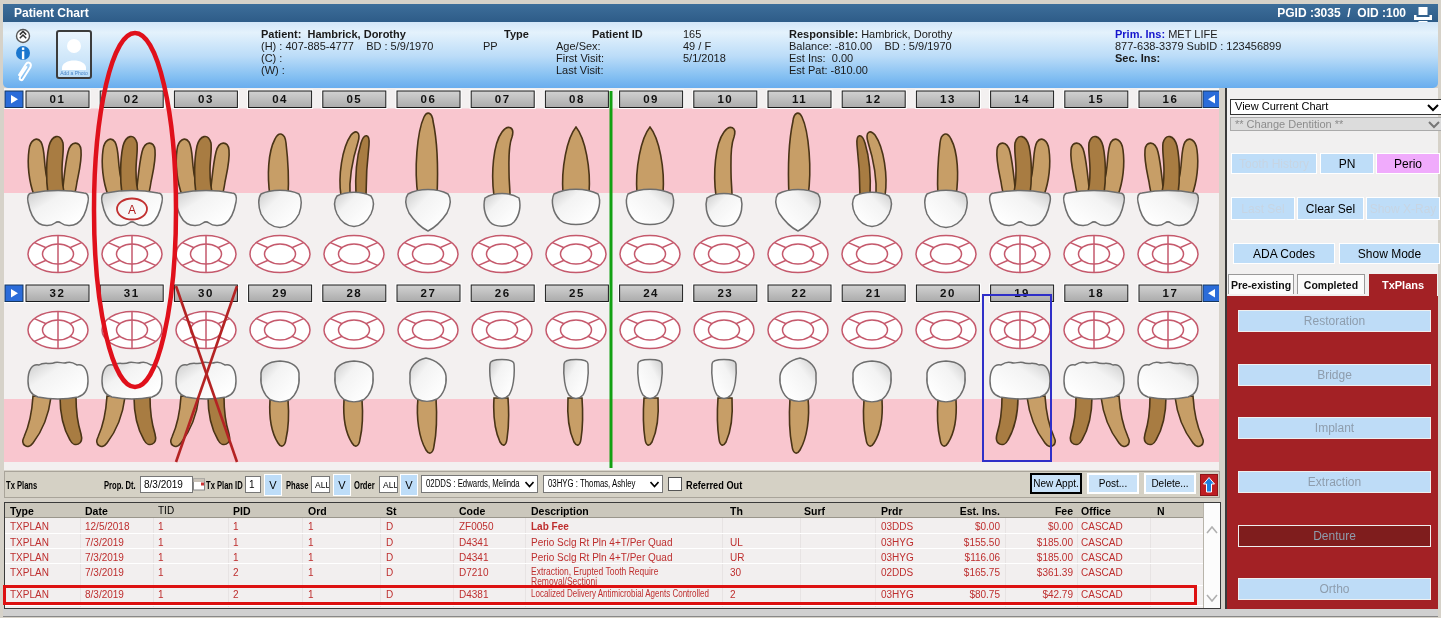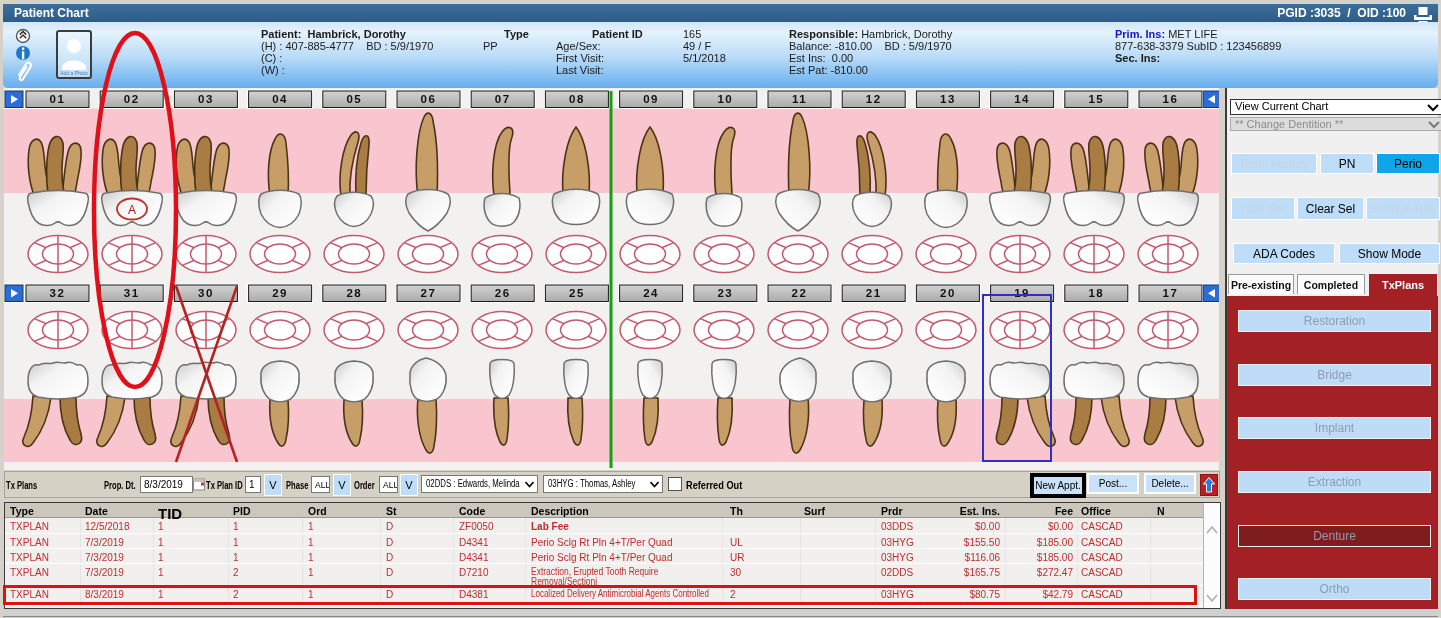--- a/index.html
+++ b/index.html
@@ -671,21 +671,21 @@
 <div style="position:absolute;left:1225px;top:88px;width:2px;height:527px;background:#3A3A3A"></div>
 <div style="position:absolute;left:1227px;top:88px;width:211px;height:208px;background:#F1F0F0"></div>
 <div style="position:absolute;left:1230px;top:99px;width:207px;height:14px;background:#fff;border:1.5px solid #333;font-size:11px;line-height:13px;padding-left:4px;color:#000">View Current Chart<svg style="position:absolute;right:3px;top:3px" width="12" height="9" viewBox="0 0 12 9">
       <path d="M1 2 L6 7 L11 2" fill="none" stroke="#000" stroke-width="2"></path>
     </svg></div>
 <div style="position:absolute;left:1230px;top:117px;width:208px;height:12px;background:#DCDCDC;border:1px solid #AAA;font-size:11px;line-height:12px;padding-left:4px;color:#8C8C8C;white-space:nowrap">** Change Dentition **<svg style="position:absolute;right:3px;top:3px" width="12" height="8" viewBox="0 0 12 8">
       <path d="M1 1 L6 6 L11 1" fill="none" stroke="#777" stroke-width="2"></path>
     </svg></div>
 <div style="position:absolute;left:1231px;top:153px;width:84px;height:19px;background:#BEDDF8;border:1px solid #fff;color:#C7D5E3;font-size:12px;display:flex;align-items:center;justify-content:center;white-space:nowrap">Tooth History</div>
 <div style="position:absolute;left:1320px;top:153px;width:52px;height:19px;background:#BEDDF8;border:1px solid #fff;color:#000;font-size:12px;display:flex;align-items:center;justify-content:center;white-space:nowrap">PN</div>
-<div style="position:absolute;left:1376px;top:153px;width:62px;height:19px;background:#0ea5e9;border:1px solid #fff;color:#000;font-size:12px;display:flex;align-items:center;justify-content:center;white-space:nowrap">Perio</div>
+<div style="position:absolute;left:1376px;top:153px;width:62px;height:19px;background:#f0abfc;border:1px solid #fff;color:#000;font-size:12px;display:flex;align-items:center;justify-content:center;white-space:nowrap">Perio</div>
 <div style="position:absolute;left:1231px;top:197px;width:62px;height:21px;background:#BEDDF8;border:1px solid #fff;color:#C7D5E3;font-size:12px;display:flex;align-items:center;justify-content:center;white-space:nowrap">Last Sel</div>
 <div style="position:absolute;left:1297px;top:197px;width:65px;height:21px;background:#BEDDF8;border:1px solid #fff;color:#000;font-size:12px;display:flex;align-items:center;justify-content:center;white-space:nowrap">Clear Sel</div>
 <div style="position:absolute;left:1366px;top:197px;width:72px;height:21px;background:#BEDDF8;border:1px solid #fff;color:#C7D5E3;font-size:12px;display:flex;align-items:center;justify-content:center;white-space:nowrap">Show X-Ray</div>
 <div style="position:absolute;left:1233px;top:243px;width:100px;height:19px;background:#BEDDF8;border:1px solid #fff;color:#000;font-size:12px;display:flex;align-items:center;justify-content:center;white-space:nowrap">ADA Codes</div>
 <div style="position:absolute;left:1339px;top:243px;width:99px;height:19px;background:#BEDDF8;border:1px solid #fff;color:#000;font-size:12px;display:flex;align-items:center;justify-content:center;white-space:nowrap">Show Mode</div>
 <div style="position:absolute;left:1228px;top:274px;width:66px;height:20px;background:#FBFBFB;border:1px solid #999;border-bottom:none;font-weight:bold;font-size:10.5px;color:#111;display:flex;align-items:center;justify-content:center;box-sizing:border-box">Pre-existing</div>
 <div style="position:absolute;left:1297px;top:274px;width:68px;height:20px;background:#FBFBFB;border:1px solid #999;border-bottom:none;font-weight:bold;font-size:10.5px;color:#111;display:flex;align-items:center;justify-content:center;box-sizing:border-box">Completed</div>
 <div style="position:absolute;left:1369px;top:274px;width:68px;height:22px;background:#A32125;color:#fff;font-weight:bold;font-size:11px;display:flex;align-items:center;justify-content:center">TxPlans</div>
 <div style="position:absolute;left:1227px;top:296px;width:211px;height:319px;background:#A32125"></div>
 <div style="position:absolute;left:1238px;top:310px;width:191px;height:20px;background:#BEDCF7;border:1.5px solid #EFEFEF;color:#8E9DAD;font-size:12px;display:flex;align-items:center;justify-content:center">Restoration</div>
@@ -713,31 +713,31 @@
 <div style="position:absolute;left:379px;top:476px;width:19px;height:17px;background:#fff;border:1px solid #777;font-size:10.5px;line-height:15px;padding-left:3px;box-sizing:border-box;white-space:nowrap;overflow:hidden"><span style="font-size:8.5px">ALL</span></div>
 <div style="position:absolute;left:400px;top:474px;width:16px;height:20px;background:#BEDDF8;border:1px solid #fff;font-size:11px;display:flex;align-items:center;justify-content:center">V</div>
 <div style="position:absolute;left:421px;top:475px;width:117px;height:18px;background:#fff;border:1px solid #777;font-size:10px;line-height:16px;padding-left:4px;box-sizing:border-box;white-space:nowrap;overflow:hidden"><span style="display:inline-block;transform:scaleX(0.78);transform-origin:0 50%">02DDS : Edwards, Melinda</span><svg style="position:absolute;right:3px;top:5px" width="9" height="7" viewBox="0 0 9 7">
       <path d="M0.5 1 L4.5 5.5 L8.5 1" fill="none" stroke="#000" stroke-width="1.6"></path>
     </svg></div>
 <div style="position:absolute;left:543px;top:475px;width:120px;height:18px;background:#fff;border:1px solid #777;font-size:10px;line-height:16px;padding-left:4px;box-sizing:border-box;white-space:nowrap;overflow:hidden"><span style="display:inline-block;transform:scaleX(0.78);transform-origin:0 50%">03HYG : Thomas, Ashley</span><svg style="position:absolute;right:3px;top:5px" width="9" height="7" viewBox="0 0 9 7">
       <path d="M0.5 1 L4.5 5.5 L8.5 1" fill="none" stroke="#000" stroke-width="1.6"></path>
     </svg></div>
 <div style="position:absolute;left:668px;top:477px;width:12px;height:12px;background:#fff;border:1px solid #555"></div>
 <div style="position:absolute;left:686px;top:479px;font-size:11.5px;font-weight:bold;color:#000;height:12px;line-height:12px;white-space:nowrap;transform:scaleX(0.8);transform-origin:0 50%">Referred Out</div>
-<div style="position:absolute;left:1030px;top:473px;width:48px;height:17px;background:#C9E2F8;border:4px solid #000000;font-size:10px;display:flex;align-items:center;justify-content:center;white-space:nowrap">New Appt.</div>
+<div style="position:absolute;left:1030px;top:473px;width:48px;height:17px;background:#C9E2F8;border:2px solid #000000;font-size:10px;display:flex;align-items:center;justify-content:center;white-space:nowrap">New Appt.</div>
 <div style="position:absolute;left:1087px;top:473px;width:48px;height:17px;background:#C9E2F8;border:2px solid #fff;font-size:10px;display:flex;align-items:center;justify-content:center;white-space:nowrap">Post...</div>
 <div style="position:absolute;left:1144px;top:473px;width:48px;height:17px;background:#C9E2F8;border:2px solid #fff;font-size:10px;display:flex;align-items:center;justify-content:center;white-space:nowrap">Delete...</div>
 <div style="position:absolute;left:1200px;top:474px;width:16px;height:20px;background:#BE1E23;border:1px solid #8C1418"><svg width="16" height="20" viewBox="0 0 16 20">
       <path d="M8 2.5 L13.5 9 L10.5 9 L10.5 17 L5.5 17 L5.5 9 L2.5 9 Z" fill="#1E7FE0" stroke="#fff" stroke-width="1"></path>
     </svg></div>
 <div style="position:absolute;left:4px;top:502px;width:1217px;height:107px;background:#F2EFEF;border:1px solid #3A3A3A;box-sizing:border-box"></div>
 <div style="position:absolute;left:5px;top:503px;width:1198px;height:15px;background:#CBC7BC;border-bottom:1px solid #9A968C;box-sizing:border-box"></div>
 <div style="position:absolute;left:10px;top:505px;font-size:10.5px;font-weight:bold;white-space:nowrap">Type</div>
 <div style="position:absolute;left:85px;top:505px;font-size:10.5px;font-weight:bold;white-space:nowrap">Date</div>
-<div style="position:absolute;left:158px;top:505px;font-size:15px;font-weight:bold;white-space:nowrap">TID</div>
+<div style="position:absolute;left:158px;top:505px;font-size:10px;font-weight:normal;white-space:nowrap">TID</div>
 <div style="position:absolute;left:233px;top:505px;font-size:10.5px;font-weight:bold;white-space:nowrap">PID</div>
 <div style="position:absolute;left:308px;top:505px;font-size:10.5px;font-weight:bold;white-space:nowrap">Ord</div>
 <div style="position:absolute;left:386px;top:505px;font-size:10.5px;font-weight:bold;white-space:nowrap">St</div>
 <div style="position:absolute;left:459px;top:505px;font-size:10.5px;font-weight:bold;white-space:nowrap">Code</div>
 <div style="position:absolute;left:531px;top:505px;font-size:10.5px;font-weight:bold;white-space:nowrap">Description</div>
 <div style="position:absolute;left:730px;top:505px;font-size:10.5px;font-weight:bold;white-space:nowrap">Th</div>
 <div style="position:absolute;left:804px;top:505px;font-size:10.5px;font-weight:bold;white-space:nowrap">Surf</div>
 <div style="position:absolute;left:881px;top:505px;font-size:10.5px;font-weight:bold;white-space:nowrap">Prdr</div>
 <div style="position:absolute;left:1081px;top:505px;font-size:10.5px;font-weight:bold;white-space:nowrap">Office</div>
 <div style="position:absolute;left:1157px;top:505px;font-size:10.5px;font-weight:bold;white-space:nowrap">N</div>
@@ -802,21 +802,21 @@
 <div style="position:absolute;left:85px;top:567px;font-size:10px;color:#BE2E2E;white-space:nowrap;">7/3/2019</div>
 <div style="position:absolute;left:158px;top:567px;font-size:10px;color:#BE2E2E;white-space:nowrap;">1</div>
 <div style="position:absolute;left:233px;top:567px;font-size:10px;color:#BE2E2E;white-space:nowrap;">2</div>
 <div style="position:absolute;left:308px;top:567px;font-size:10px;color:#BE2E2E;white-space:nowrap;">1</div>
 <div style="position:absolute;left:386px;top:567px;font-size:10px;color:#BE2E2E;white-space:nowrap;">D</div>
 <div style="position:absolute;left:459px;top:567px;font-size:10px;color:#BE2E2E;white-space:nowrap;">D7210</div>
 <div style="position:absolute;left:531px;top:567px;font-size:10px;color:#BE2E2E;white-space:nowrap;line-height:10px;transform:scaleX(0.85);transform-origin:0 0">Extraction, Erupted Tooth Require<br>Removal/Sectioni</div>
 <div style="position:absolute;left:730px;top:567px;font-size:10px;color:#BE2E2E;white-space:nowrap;">30</div>
 <div style="position:absolute;left:881px;top:567px;font-size:10px;color:#BE2E2E;white-space:nowrap;">02DDS</div>
 <div style="position:absolute;top:567px;right:441px;font-size:10px;color:#BE2E2E;white-space:nowrap;">$165.75</div>
-<div style="position:absolute;top:567px;right:368px;font-size:10px;color:#BE2E2E;white-space:nowrap;">$272.47</div>
+<div style="position:absolute;top:567px;right:368px;font-size:10px;color:#BE2E2E;white-space:nowrap;">$361.39</div>
 <div style="position:absolute;left:1081px;top:567px;font-size:10px;color:#BE2E2E;white-space:nowrap;">CASCAD</div>
 <div style="position:absolute;left:5px;top:605px;width:1198px;height:1px;background:#FFFFFF"></div>
 <div style="position:absolute;left:10px;top:589px;font-size:10px;color:#BE2E2E;white-space:nowrap;">TXPLAN</div>
 <div style="position:absolute;left:85px;top:589px;font-size:10px;color:#BE2E2E;white-space:nowrap;">8/3/2019</div>
 <div style="position:absolute;left:158px;top:589px;font-size:10px;color:#BE2E2E;white-space:nowrap;">1</div>
 <div style="position:absolute;left:233px;top:589px;font-size:10px;color:#BE2E2E;white-space:nowrap;">2</div>
 <div style="position:absolute;left:308px;top:589px;font-size:10px;color:#BE2E2E;white-space:nowrap;">1</div>
 <div style="position:absolute;left:386px;top:589px;font-size:10px;color:#BE2E2E;white-space:nowrap;">D</div>
 <div style="position:absolute;left:459px;top:589px;font-size:10px;color:#BE2E2E;white-space:nowrap;">D4381</div>
 <div style="position:absolute;left:531px;top:589px;font-size:10px;color:#BE2E2E;white-space:nowrap;line-height:10px;transform:scaleX(0.8);transform-origin:0 0">Localized Delivery Antimicrobial Agents Controlled</div>

